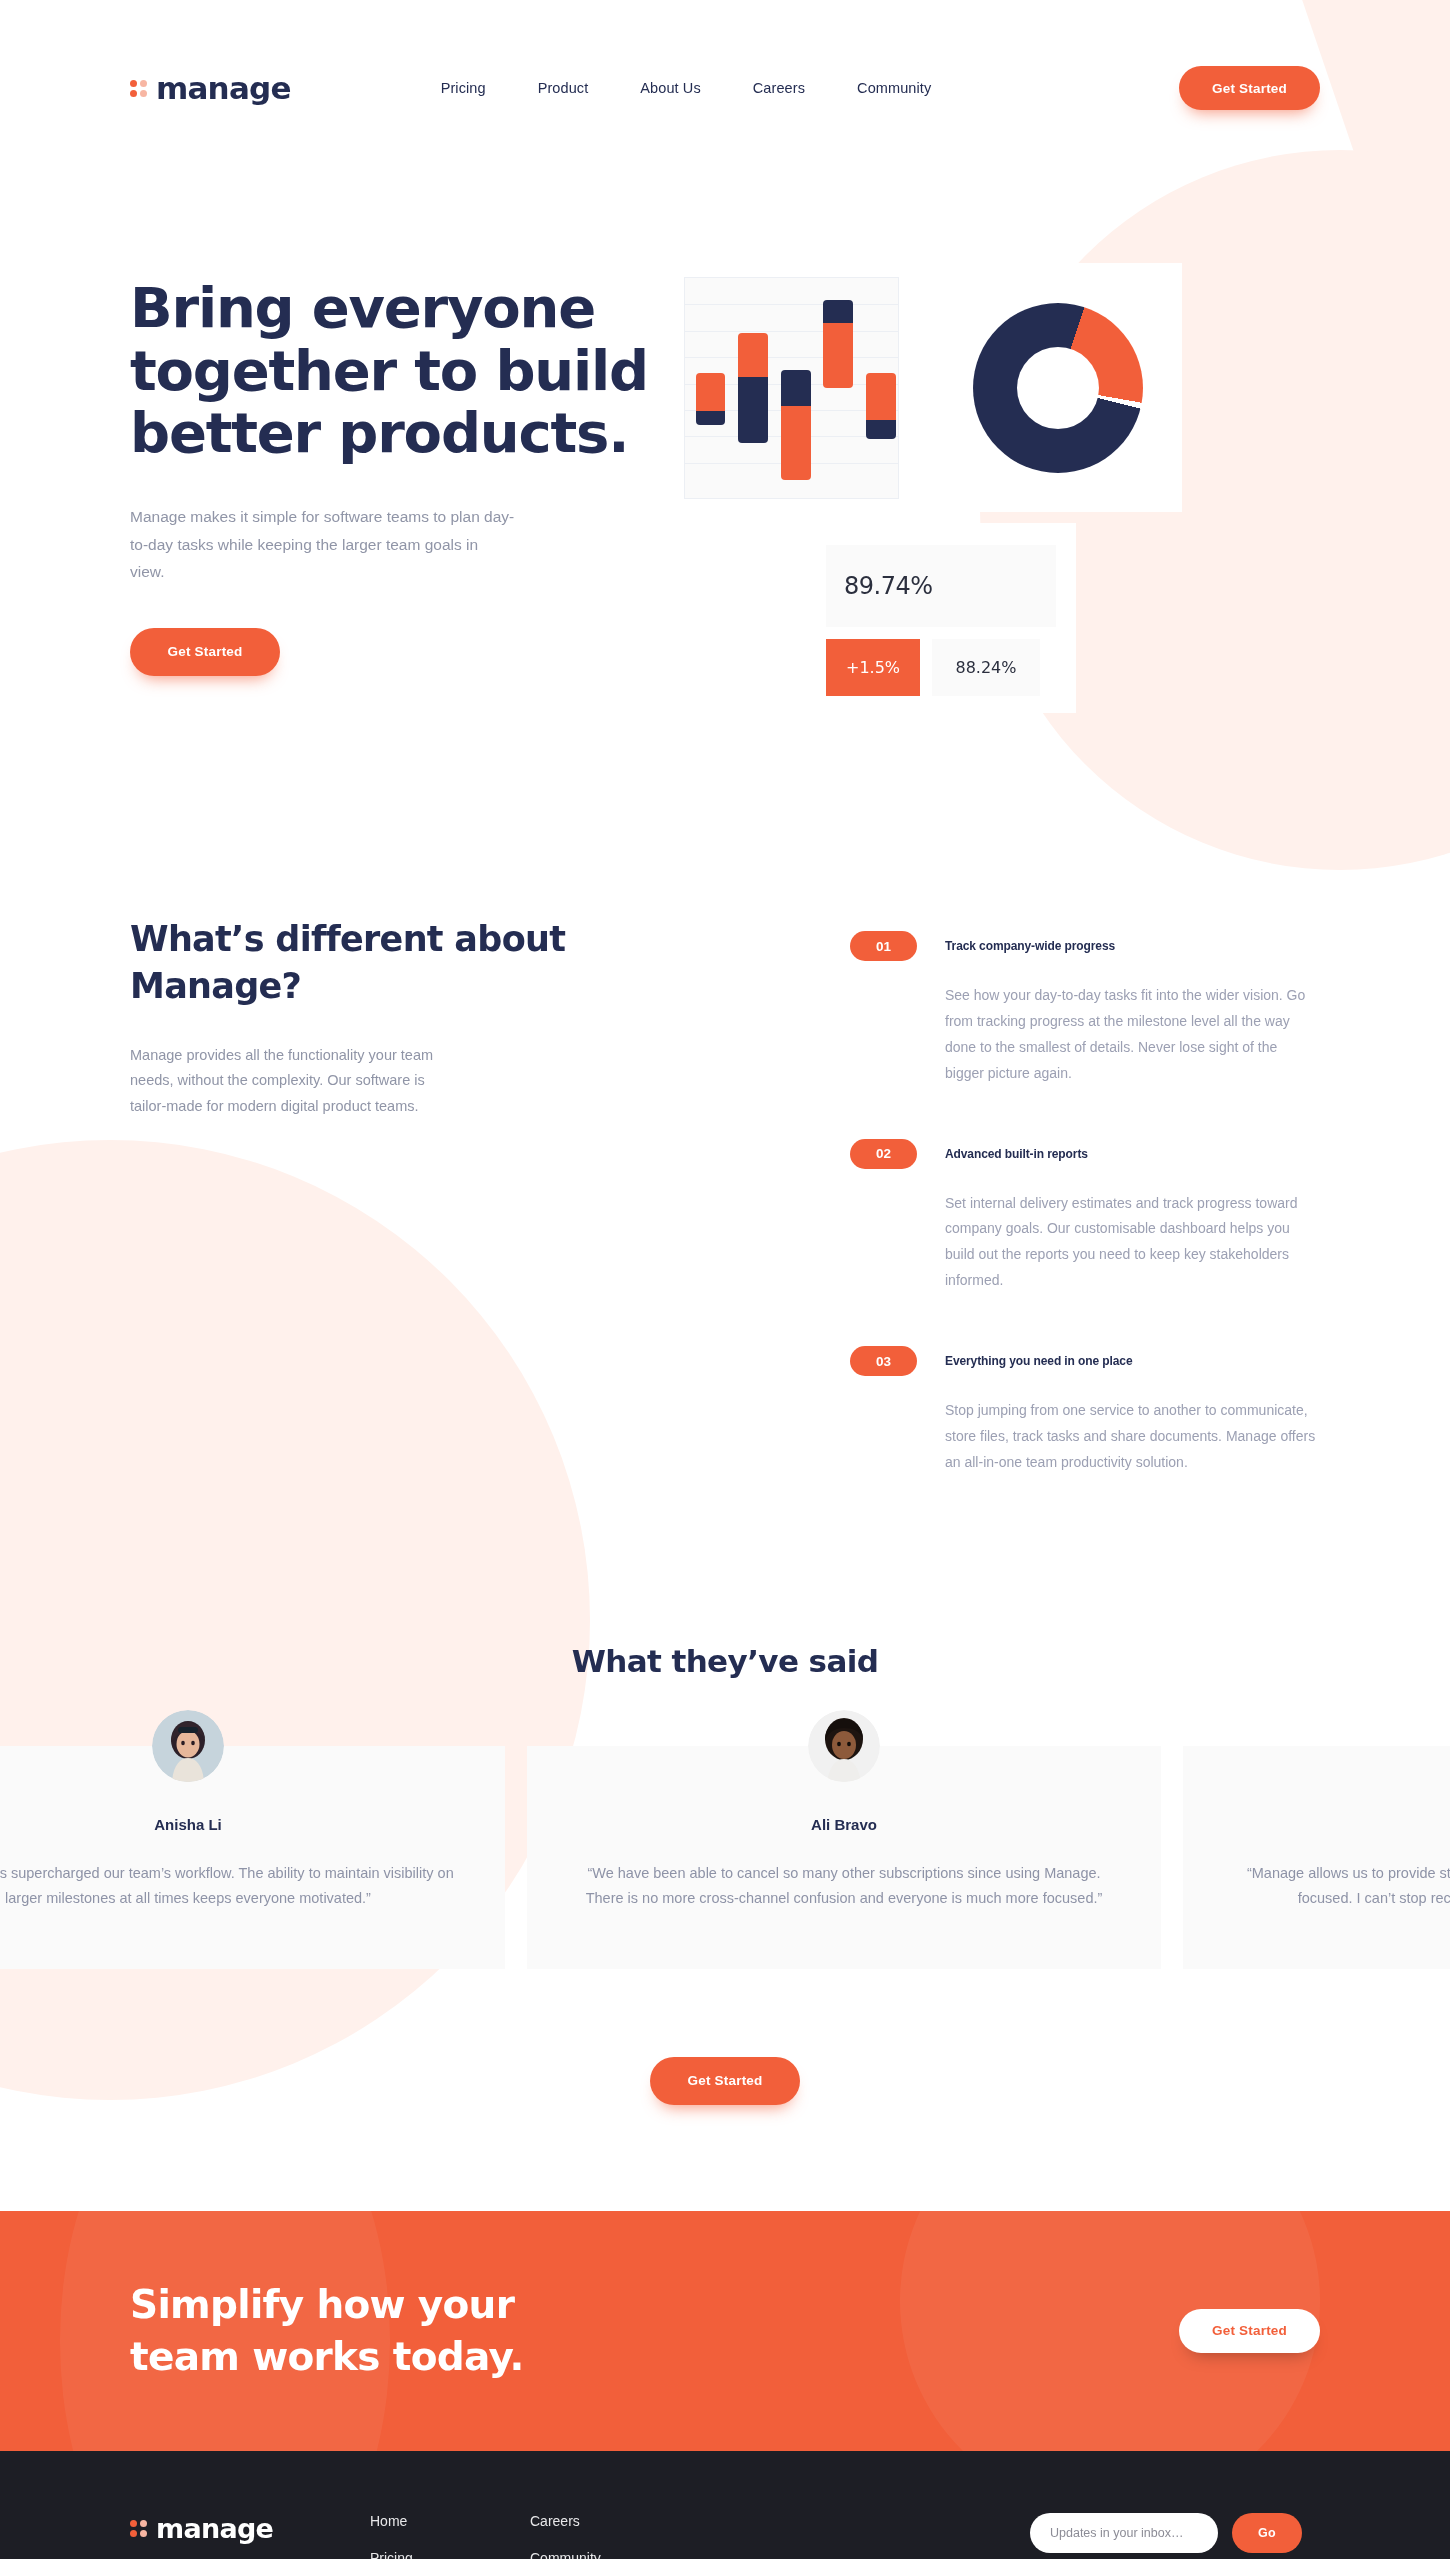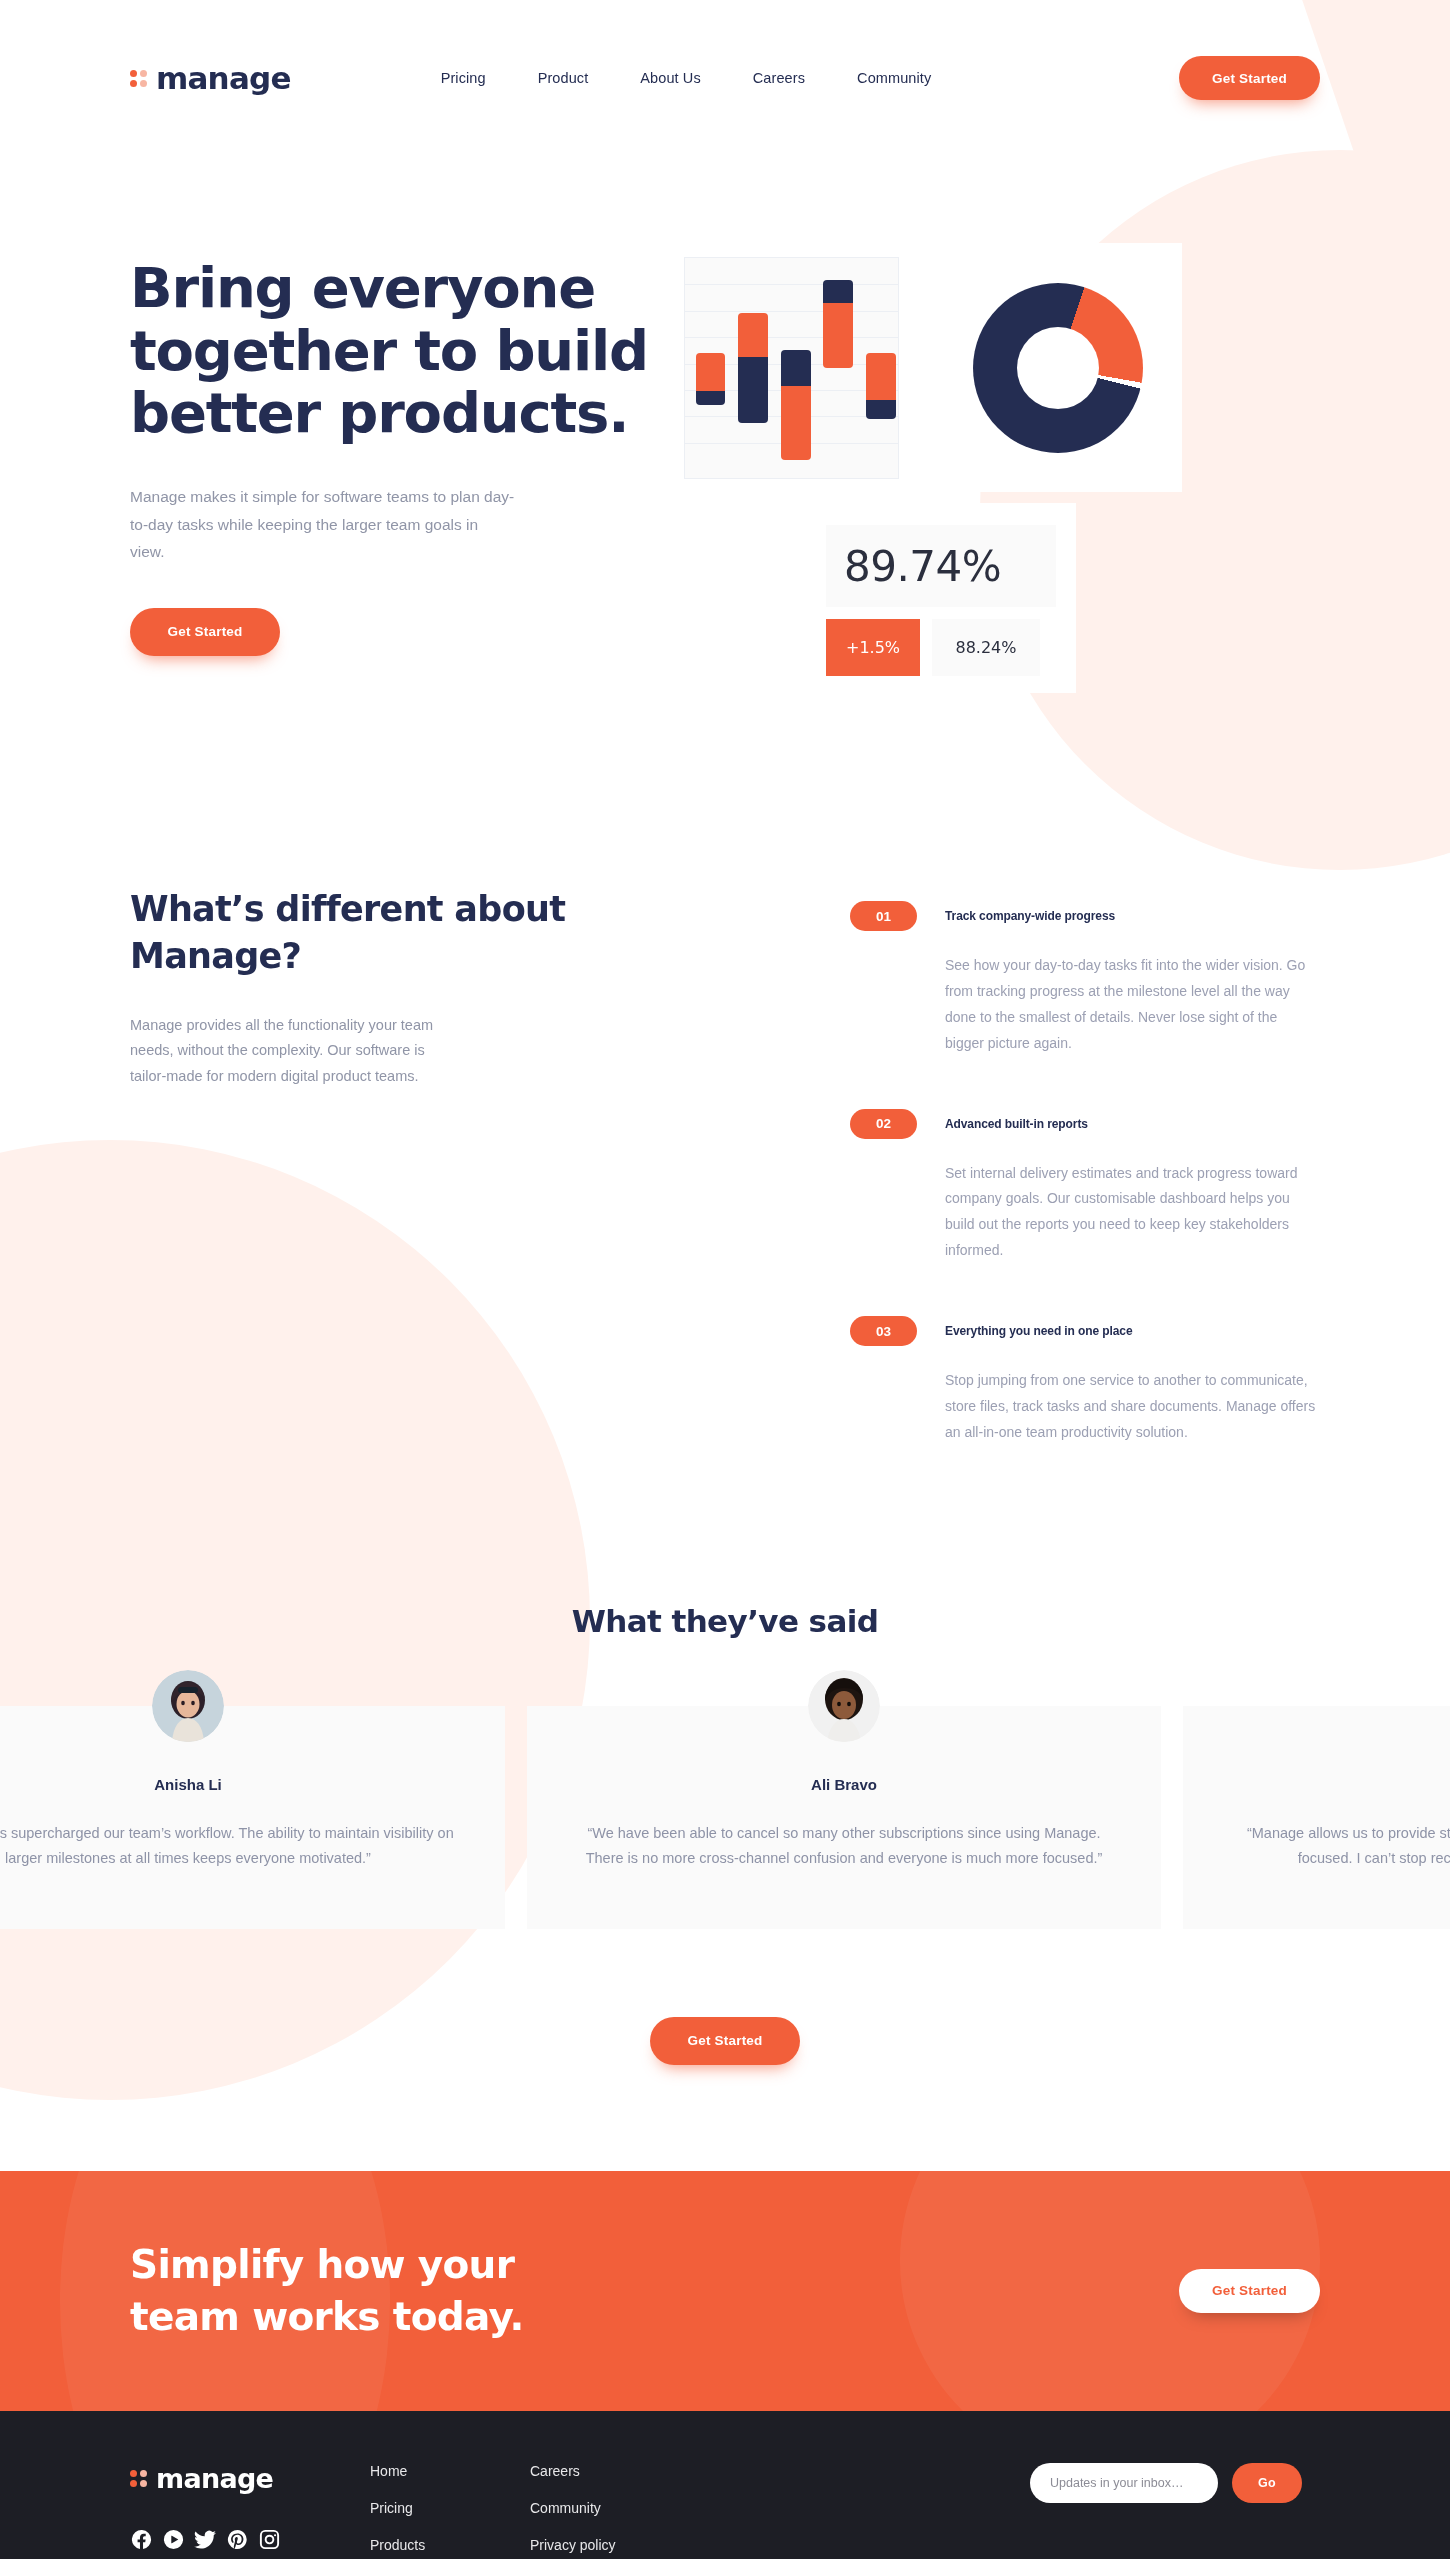--- a/index.html
+++ b/index.html
@@ -23,21 +23,21 @@
   .bg-top-right-circ{
     position:absolute;top:150px;right:-250px;width:720px;height:720px;border-radius:50%;
     background:#fff1ec;z-index:0;
   }
   .bg-bottom-left{
     position:absolute;left:-370px;top:1140px;width:960px;height:960px;border-radius:50%;
     background:#fff1ec;z-index:0;
   }
 
   .wrap{position:relative;z-index:2;width:1450px;}
-  .container{width:1190px;margin:0 auto;}
+  .container{width:1190px;margin:10px auto;}
 
   
   header{padding-top:56px;}
   .nav-row{display:flex;align-items:center;}
   .logo{display:flex;align-items:center;gap:9px;}
   .logo-dots{display:grid;grid-template-columns:7px 7px;grid-template-rows:7px 7px;gap:3px;}
   .logo-dots i{display:block;width:7px;height:7px;border-radius:50%;background:#f25f3a;}
   .logo-dots i.pale{background:#f7b6a3;}
   .logo-word{
     font-size:31px;font-weight:700;letter-spacing:-0.8px;color:#242d52;
@@ -85,21 +85,21 @@
   .donut{
     width:170px;height:170px;border-radius:50%;
     background:conic-gradient(from 18deg,#f25f3a 0deg 82deg,#ffffff 82deg 86deg,#242d52 86deg 360deg);
     display:flex;align-items:center;justify-content:center;
   }
   .donut::after{content:"";width:82px;height:82px;border-radius:50%;background:#fff;}
 
   .stat-card{left:136px;top:280px;width:270px;height:190px;padding:22px 20px;}
   .stat-big{
     background:#fafafa;height:82px;display:flex;align-items:center;padding-left:18px;
-    font-size:42px;font-weight:400;color:#2b2f3e;letter-spacing:-.5px;
+    font-size:24px;font-weight:400;color:#2b2f3e;letter-spacing:-.5px;
     font-family:"DejaVu Sans", sans-serif;
   }
   .stat-row{display:flex;gap:12px;margin-top:12px;}
   .stat-sm{
     height:57px;display:flex;align-items:center;justify-content:center;
     font-size:16px;font-family:"DejaVu Sans", sans-serif;
   }
   .stat-sm.a{width:94px;background:#f25f3a;color:#fff;}
   .stat-sm.b{width:108px;background:#fafafa;color:#2b2f3e;}
 

